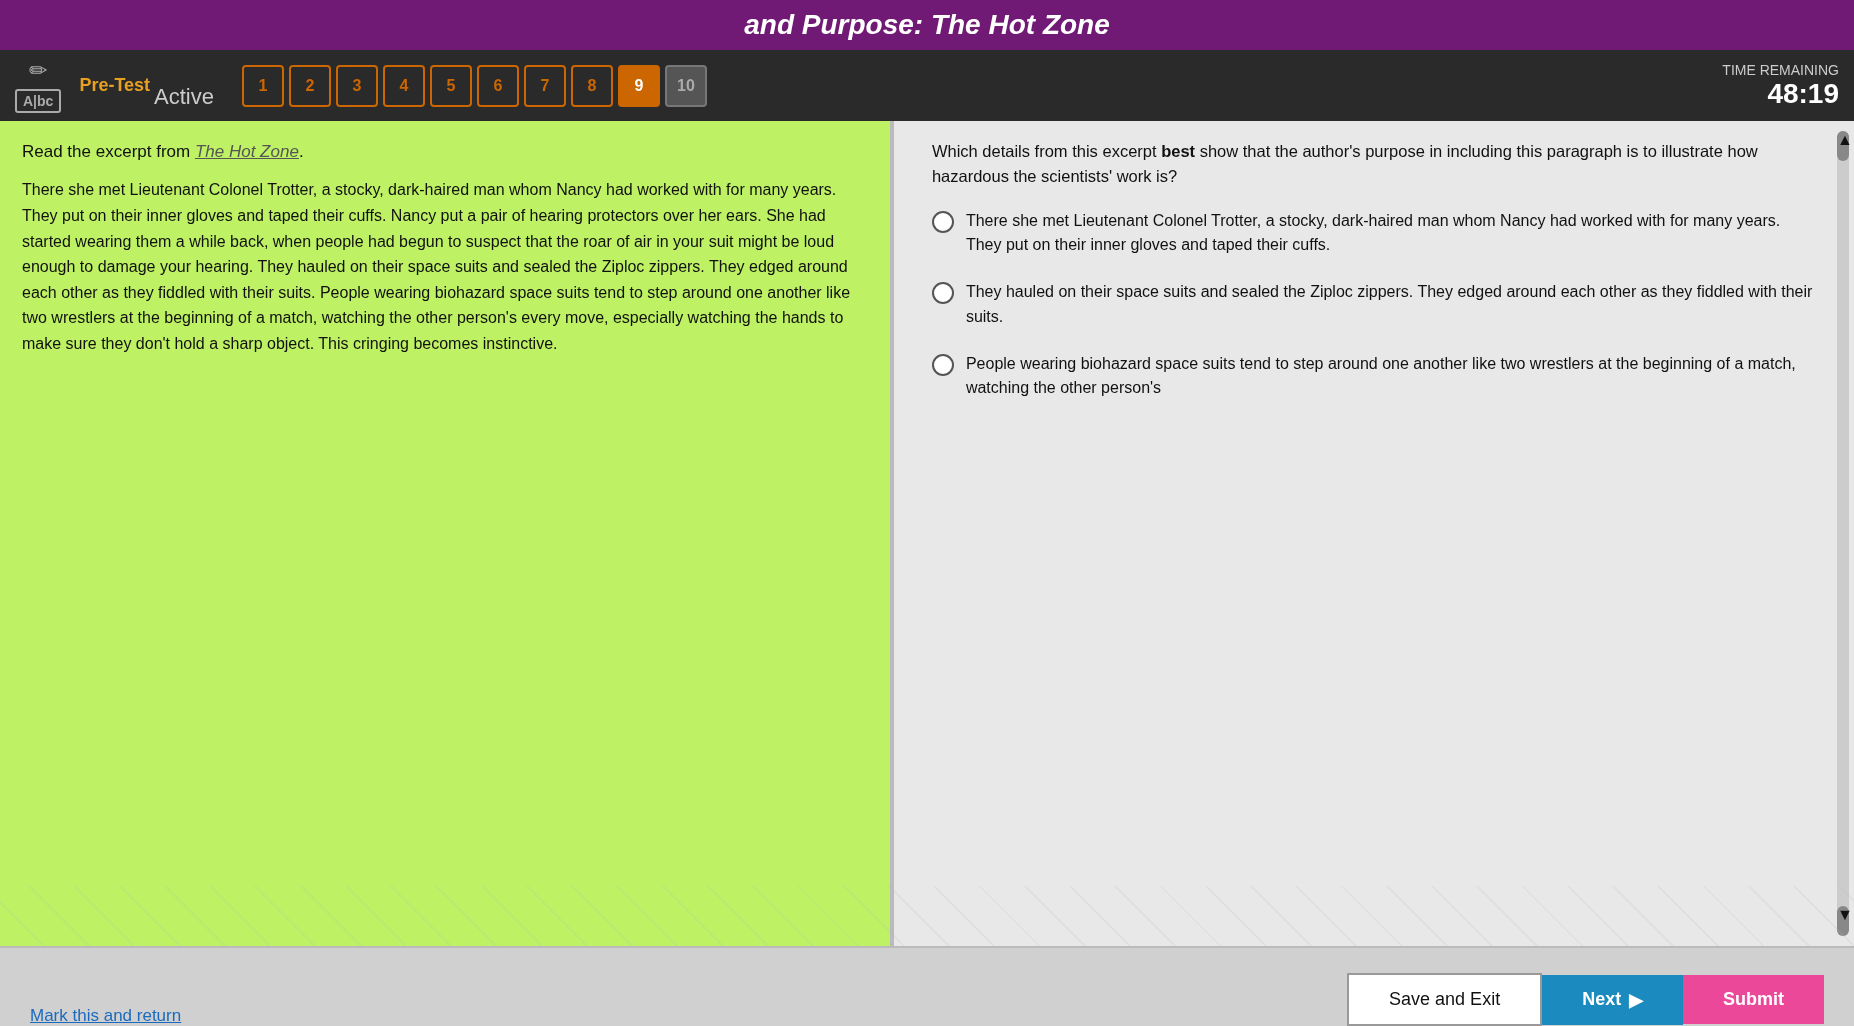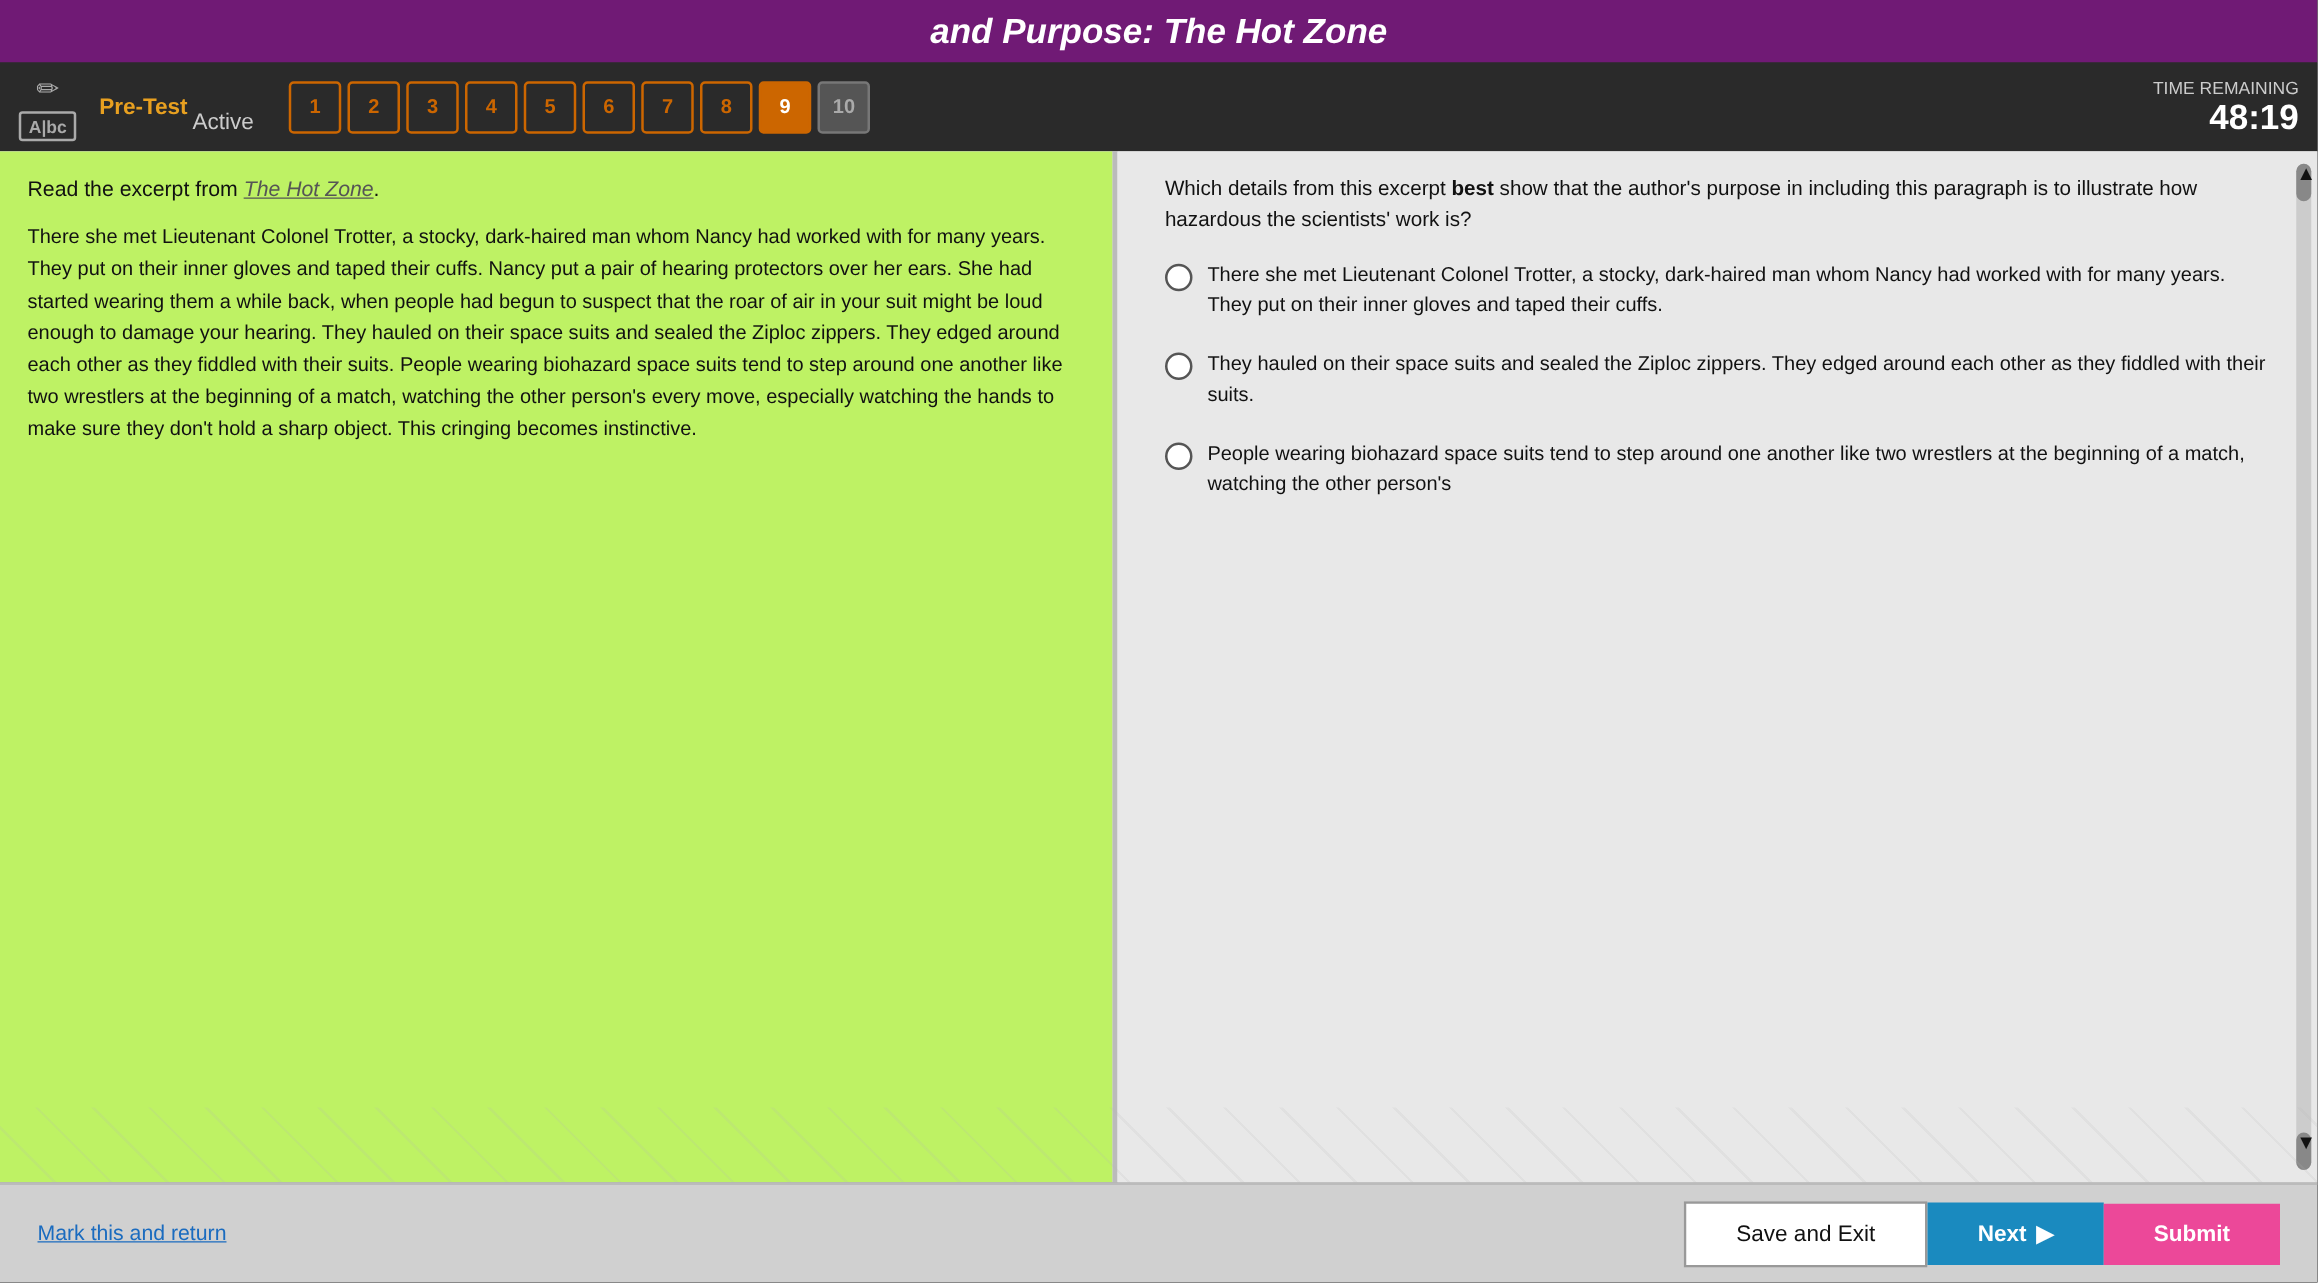--- a/index.html
+++ b/index.html
@@ -55,21 +55,21 @@
     }
 
     .pre-test-label {
       color: #e8a020;
       font-size: 18px;
       font-weight: bold;
     }
 
     .active-label {
       color: #cccccc;
-      font-size: 18px;
+      font-size: 22px;
       margin-top: 23px;
     }
 
     .question-numbers {
       display: flex;
       gap: 5px;
       align-items: center;
       flex: 1;
       justify-content: flex-start;
       margin-left: 20px;
@@ -258,21 +258,21 @@
       border-radius: 6px;
       position: absolute;
       bottom: 0;
     }
 
     
     .footer {
       background: #d0d0d0;
       height: 80px;
       display: flex;
-      align-items: center;
+      align-items: flex-end;
       justify-content: space-between;
       padding: 0 30px;
       border-top: 2px solid #bbb;
     }
 
     .mark-return {
       color: #1a6bbf;
       font-size: 17px;
       text-decoration: underline;
       cursor: pointer;

